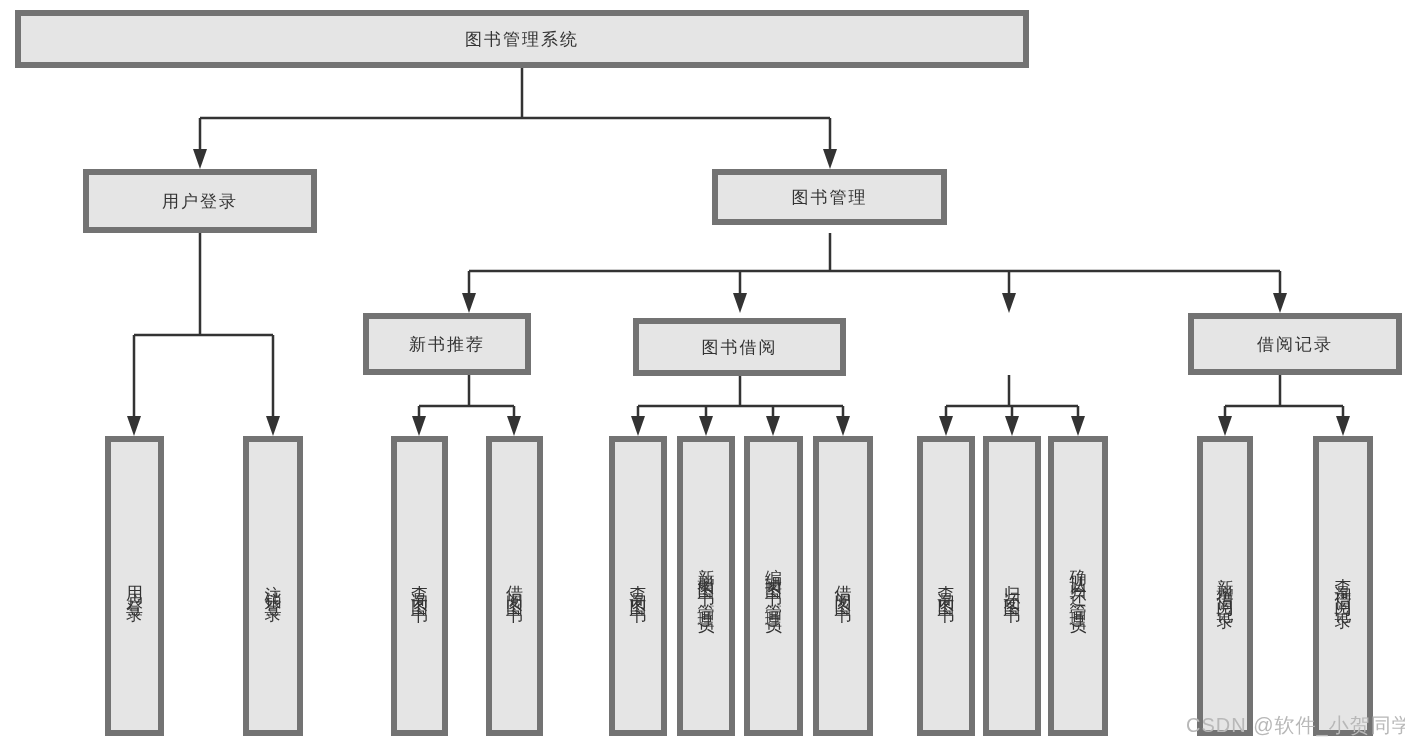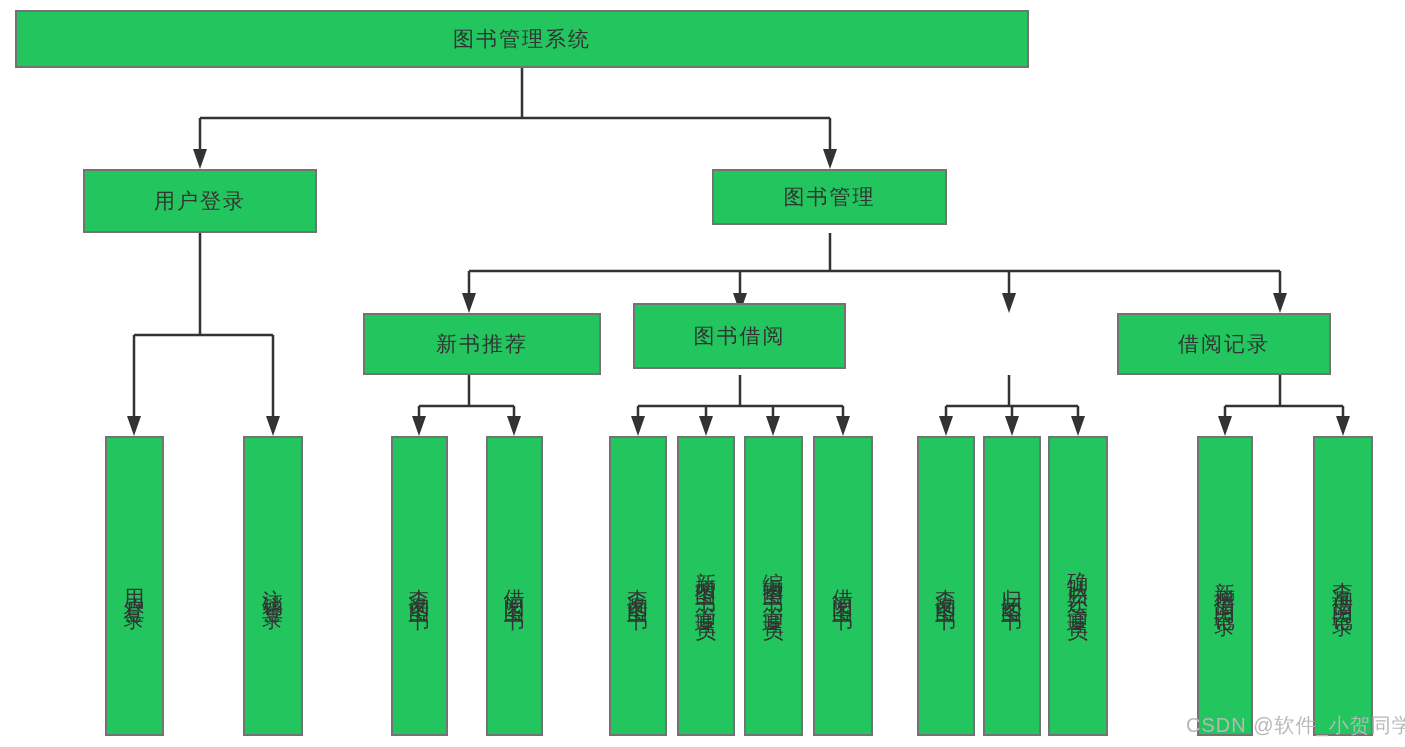--- a/index.html
+++ b/index.html
@@ -18,27 +18,27 @@
   .connectors {
     position: absolute;
     left: 0;
     top: 0;
     width: 1405px;
     height: 747px;
   }
   .node {
     position: absolute;
     box-sizing: border-box;
-    background: #22c55e;
-    border: 2px solid #737373;
+    background: #e5e5e5;
+    border: 6px solid #737373;
     color: #333333;
     display: flex;
     align-items: center;
     justify-content: center;
-    font-size: 21px;
+    font-size: 17px;
   }
   .hbox {
     letter-spacing: 2px;
     white-space: nowrap;
   }
   .vbox {
     writing-mode: vertical-rl;
     text-orientation: mixed;
     letter-spacing: 7px;
     line-height: 1;
@@ -96,23 +96,23 @@
       <path d="M1218,416 L1232,416 L1225,436 Z"></path>
       <path d="M1336,416 L1350,416 L1343,436 Z"></path>
     </g>
   </svg>
 
   <div class="node hbox" style="left:15px;top:10px;width:1014px;height:58px">图书管理系统</div>
 
   <div class="node hbox" style="left:83px;top:169px;width:234px;height:64px">用户登录</div>
   <div class="node hbox" style="left:712px;top:169px;width:235px;height:56px">图书管理</div>
 
-  <div class="node hbox" style="left:363px;top:313px;width:238px;height:62px">新书推荐</div>
-  <div class="node hbox" style="left:633px;top:303px;width:213px;height:66px">图书借阅</div>
-  <div class="node hbox" style="left:1117px;top:313px;width:214px;height:62px">借阅记录</div>
+  <div class="node hbox" style="left:363px;top:313px;width:168px;height:62px">新书推荐</div>
+  <div class="node hbox" style="left:633px;top:318px;width:213px;height:58px">图书借阅</div>
+  <div class="node hbox" style="left:1188px;top:313px;width:214px;height:62px">借阅记录</div>
 
   <div class="node vbox" style="left:105px;top:436px;width:59px;height:300px">用户登录</div>
   <div class="node vbox" style="left:243px;top:436px;width:60px;height:300px">注销登录</div>
 
   <div class="node vbox" style="left:391px;top:436px;width:57px;height:300px">查询图书</div>
   <div class="node vbox" style="left:486px;top:436px;width:57px;height:300px">借阅图书</div>
 
   <div class="node vbox" style="left:609px;top:436px;width:58px;height:300px">查询图书</div>
   <div class="node vbox" style="left:677px;top:436px;width:58px;height:300px">新增图书（管理员）</div>
   <div class="node vbox" style="left:744px;top:436px;width:59px;height:300px">编辑图书（管理员）</div>

